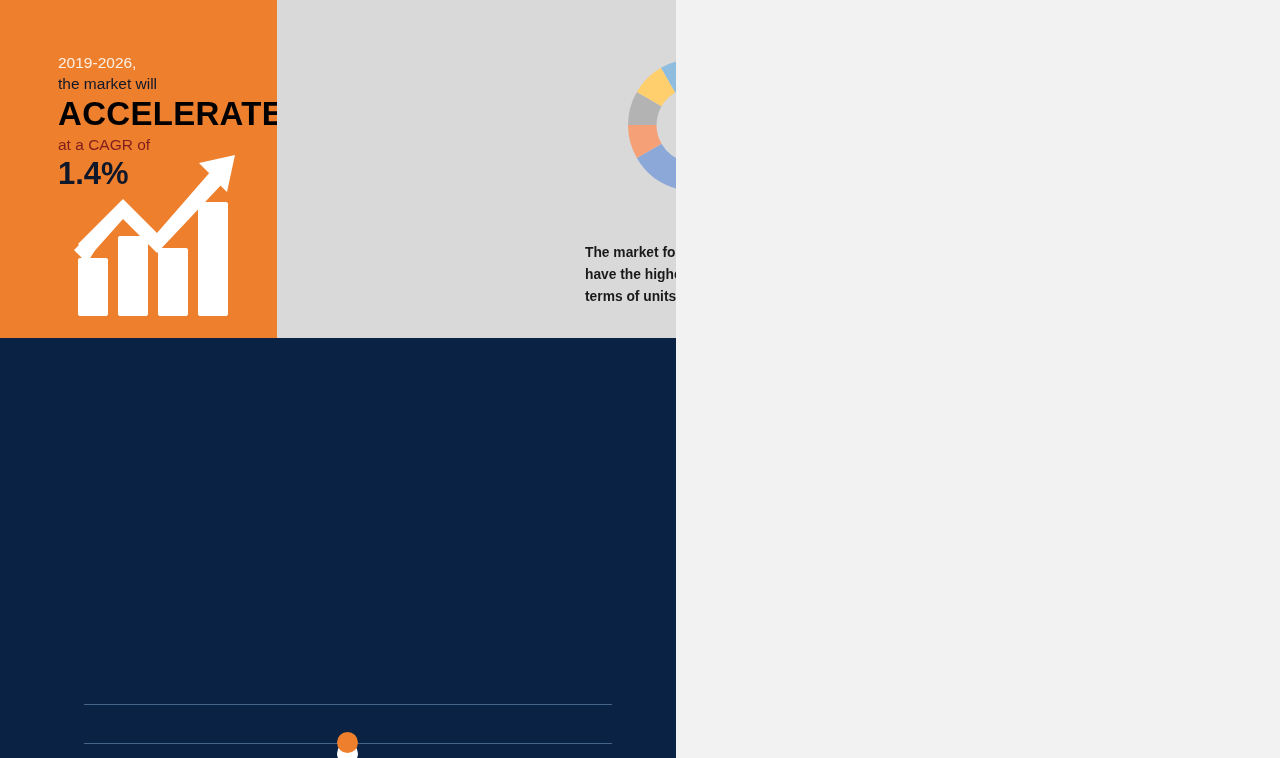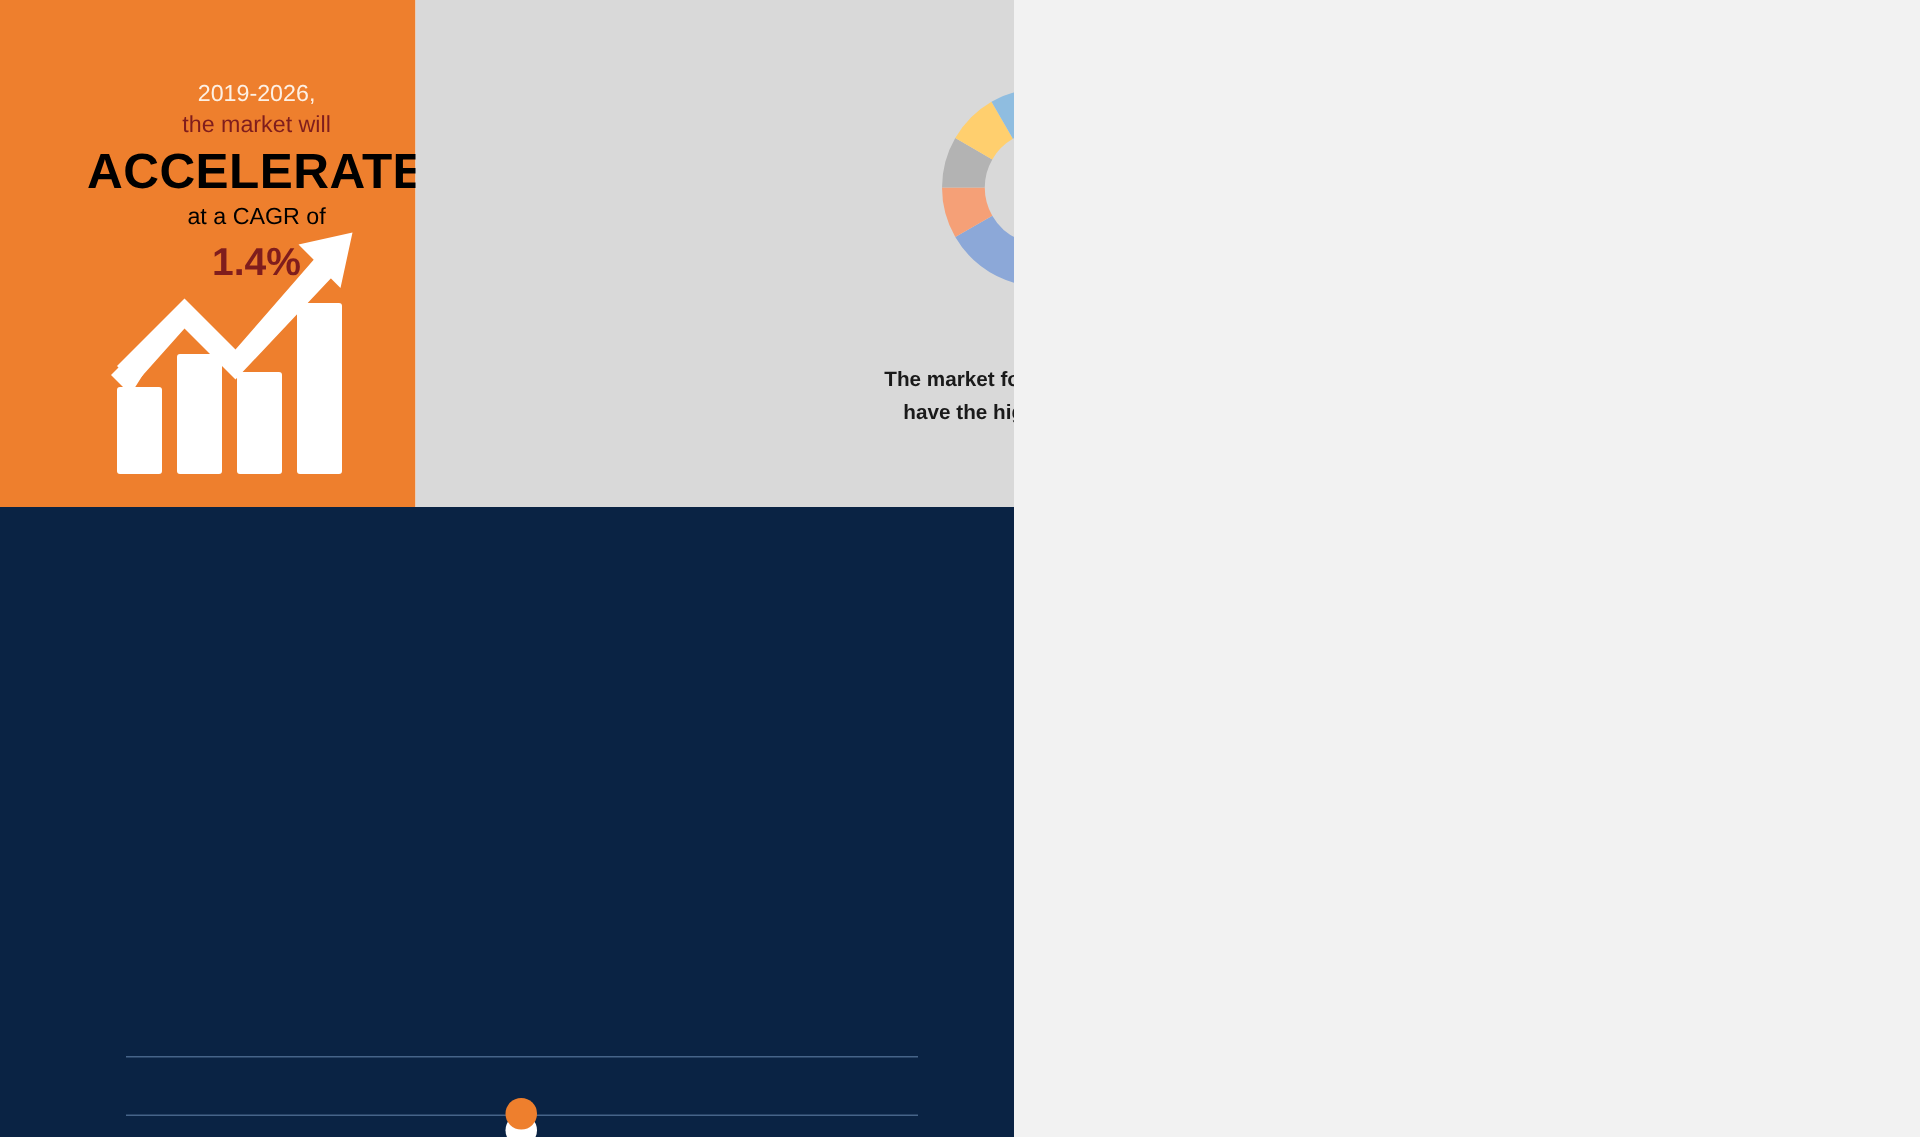--- a/index.html
+++ b/index.html
@@ -1,21 +1,21 @@
 <!DOCTYPE html>
 <html><head>
 <meta charset="utf-8">
 <style>
   * { box-sizing: border-box; margin: 0; padding: 0; }
   html, body {
     width: 1280px; height: 758px;
     font-family: "Liberation Sans", sans-serif;
     background: #ffffff; overflow: hidden;
   }
-  #root { position: relative; width: 1280px; height: 758px; text-align: center; }
+  #root { position: relative; width: 1280px; height: 758px; }
 
   
   .panel-orange {
     position: absolute; left: 0; top: 0; width: 277px; height: 338px;
     background: #ee7f2d;
   }
   .panel-gray {
     position: absolute; left: 277px; top: 0; width: 399px; height: 338px;
     background: #d9d9d9;
   }
@@ -24,25 +24,25 @@
     background: #0a2344;
   }
   .panel-right {
     position: absolute; left: 676px; top: 0; width: 604px; height: 758px;
     background: #f2f2f2;
   }
 
   
   .accel-text { position: absolute; left: 58px; top: 52px; color: #ffffff; }
   .accel-l1 { font-size: 15.5px; line-height: 21px; color: #fdf0e4; }
-  .accel-l2 { font-size: 15.5px; line-height: 21px; color: #7f1d1d; }
+  .accel-l2 { font-size: 15.5px; line-height: 21px; color: #0f172a; }
   .accel-big { font-size: 33px; font-weight: bold; letter-spacing: 0.3px;
                line-height: 40px; color: #000000; }
-  .accel-l3 { font-size: 15.5px; line-height: 22px; color: #000000; }
-  .accel-pct { font-size: 26px; font-weight: bold; line-height: 36px; color: #7f1d1d; }
+  .accel-l3 { font-size: 15.5px; line-height: 22px; color: #7f1d1d; }
+  .accel-pct { font-size: 31px; font-weight: bold; line-height: 36px; color: #0f172a; }
 
   .growth-icon { position: absolute; left: 60px; top: 140px; width: 180px; height: 180px; }
 
   
   .donut-wrap { position: absolute; left: 342px; top: 50px; width: 150px; height: 150px; }
   .pct-block { position: absolute; left: 515px; top: 50px; width: 150px; }
   .pct-num { font-size: 28px; font-weight: bold; color: #ee7f2d; line-height: 34px; }
   .pct-desc { font-size: 13.5px; font-weight: bold; color: #1a1a1a; line-height: 20px; margin-top: 2px; }
   .gray-note {
     position: absolute; left: 308px; top: 242px; width: 348px;

